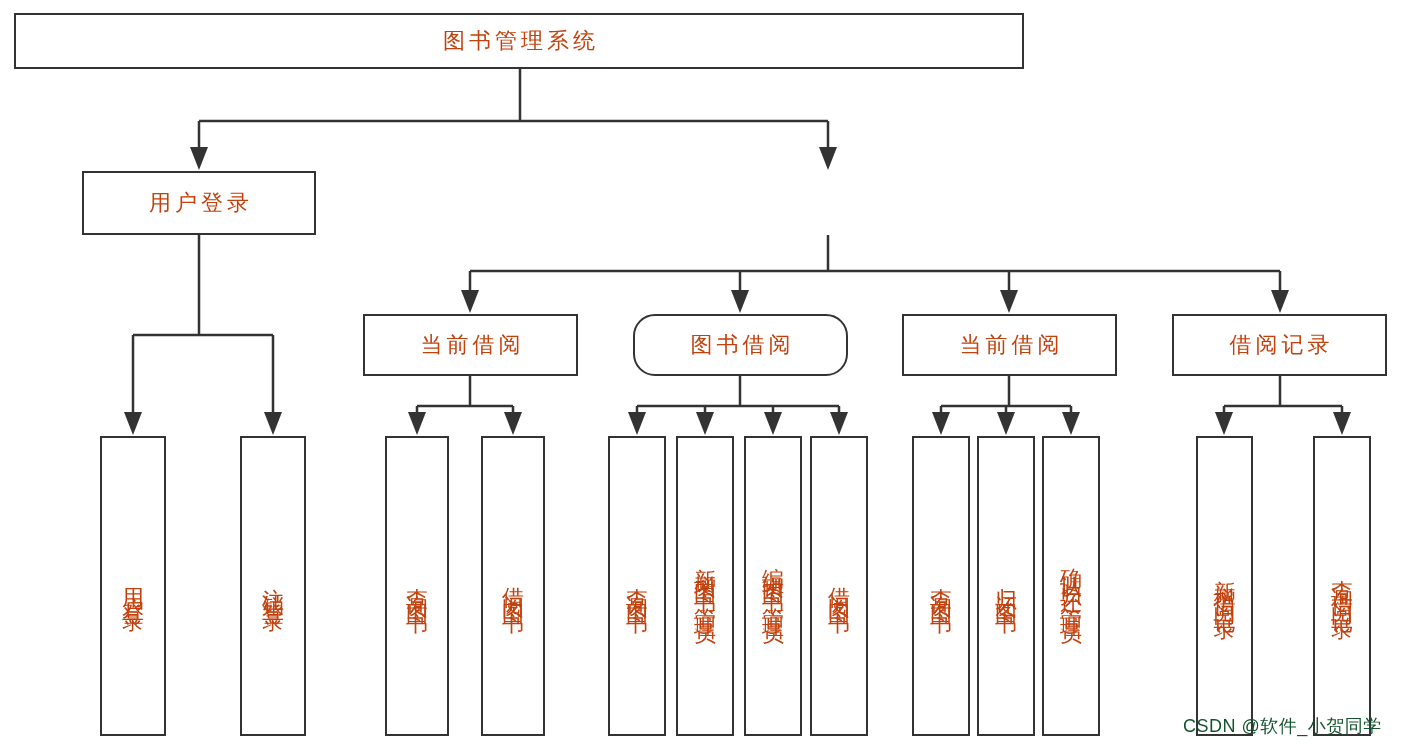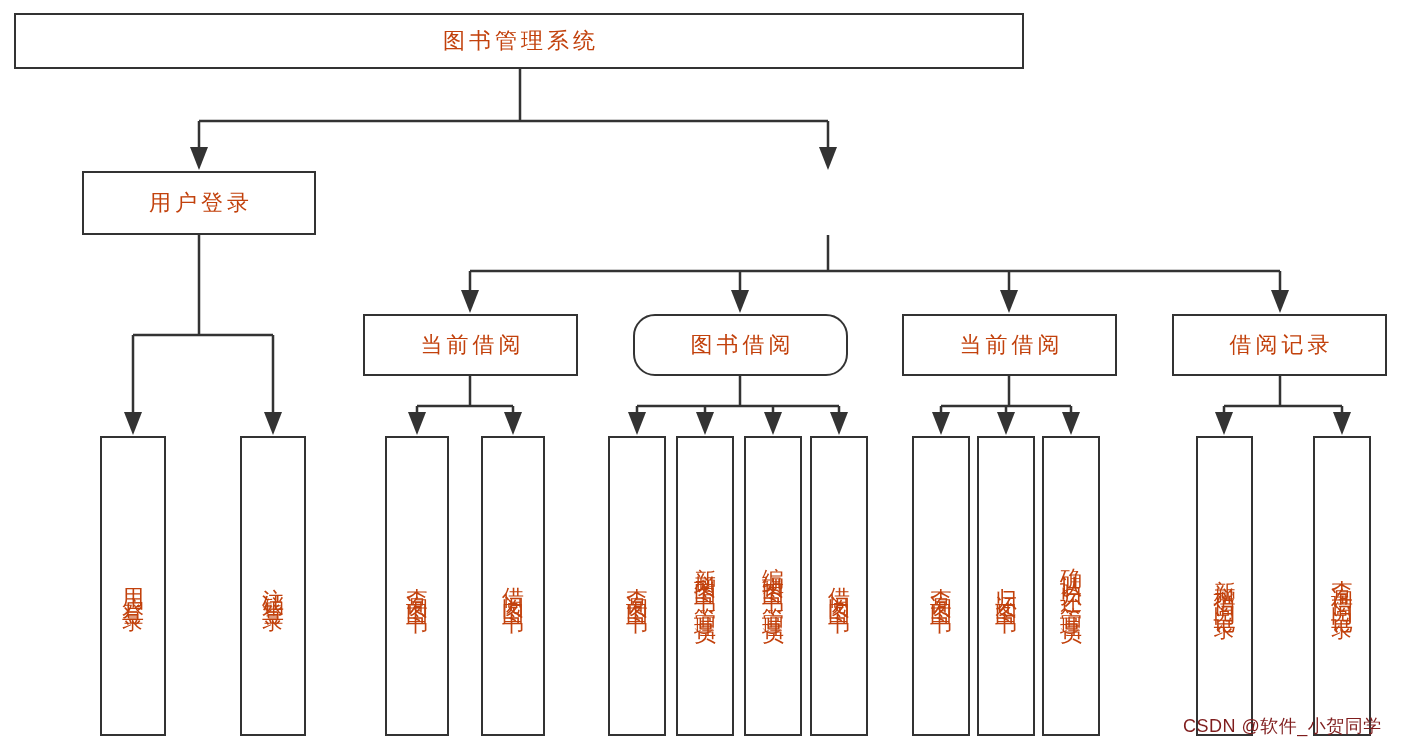--- a/index.html
+++ b/index.html
@@ -44,21 +44,21 @@
     text-orientation: mixed;
     font-size: 22px;
     letter-spacing: 8px;
   }
   .watermark {
     position: absolute;
     left: 1183px;
     top: 714px;
     z-index: 5;
     font-size: 18px;
-    color: #7f1d1d;
+    color: #14532d;
     letter-spacing: 0.5px;
     white-space: nowrap;
   }
 </style>
 </head>
 <body>
 
 <div class="canvas">
 
   <svg class="wires" width="1405" height="747" viewBox="0 0 1405 747">

